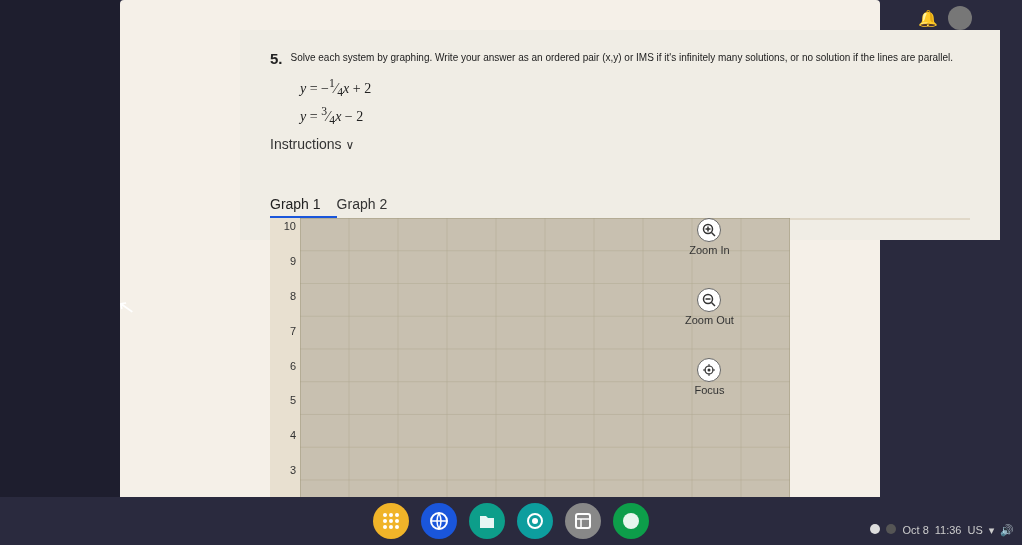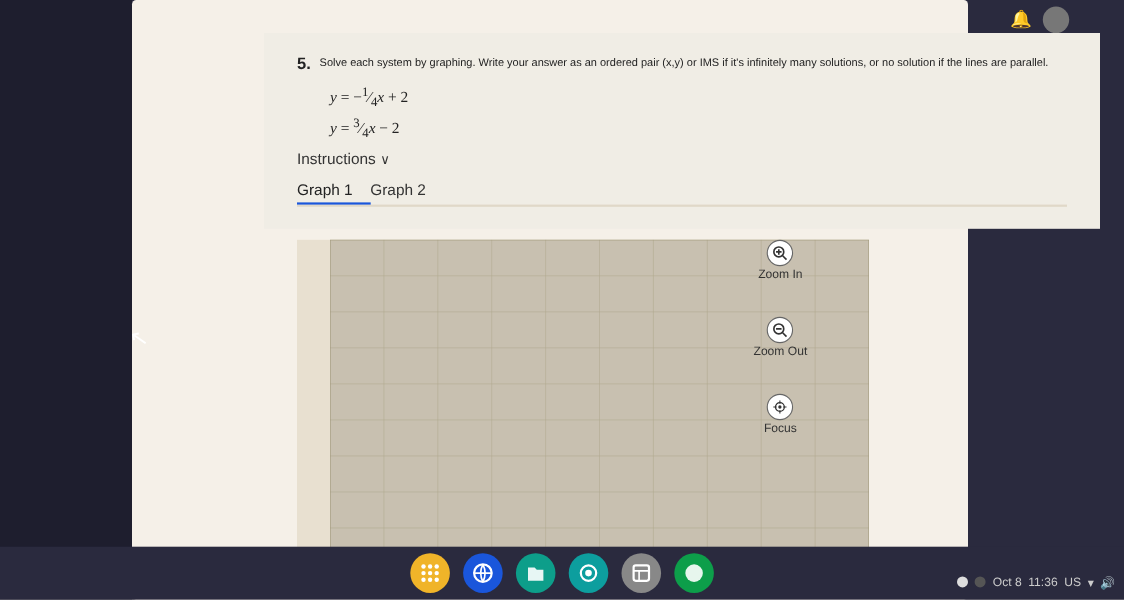--- a/index.html
+++ b/index.html
@@ -106,20 +106,21 @@
       margin-top: 4px;
     }
 
     .tab {
       font-family: Arial, sans-serif;
       font-size: 14px;
       color: #333;
       padding: 4px 16px 4px 0;
       cursor: pointer;
       border-bottom: 2px solid transparent;
+      margin-top: 32px;
     }
 
     .tab.active {
       border-bottom: 2px solid #1a56db;
       color: #222;
     }
 
     
     .graph-container {
       position: absolute;
@@ -320,20 +321,31 @@
       <div class="graph-tabs">
         <div class="tab active">Graph 1</div>
         <div class="tab">Graph 2</div>
       </div>
       <div style="height:2px; background:#e0d8c8; margin-bottom:0;"></div>
     </div>
 
     <div class="graph-container">
       <div class="graph-inner">
 
+        <div class="y-labels">
+          <span>10</span>
+          <span>9</span>
+          <span>8</span>
+          <span>7</span>
+          <span>6</span>
+          <span>5</span>
+          <span>4</span>
+          <span>3</span>
+          <span>2</span>
+        </div>
 
         <div class="grid-area">
           <svg class="grid-svg" xmlns="http://www.w3.org/2000/svg">
 
             <line x1="10%" y1="0" x2="10%" y2="100%" stroke="#b0a890" stroke-width="0.5"></line>
             <line x1="20%" y1="0" x2="20%" y2="100%" stroke="#b0a890" stroke-width="0.5"></line>
             <line x1="30%" y1="0" x2="30%" y2="100%" stroke="#b0a890" stroke-width="0.5"></line>
             <line x1="40%" y1="0" x2="40%" y2="100%" stroke="#b0a890" stroke-width="0.5"></line>
             <line x1="50%" y1="0" x2="50%" y2="100%" stroke="#b0a890" stroke-width="0.5"></line>
             <line x1="60%" y1="0" x2="60%" y2="100%" stroke="#b0a890" stroke-width="0.5"></line>

